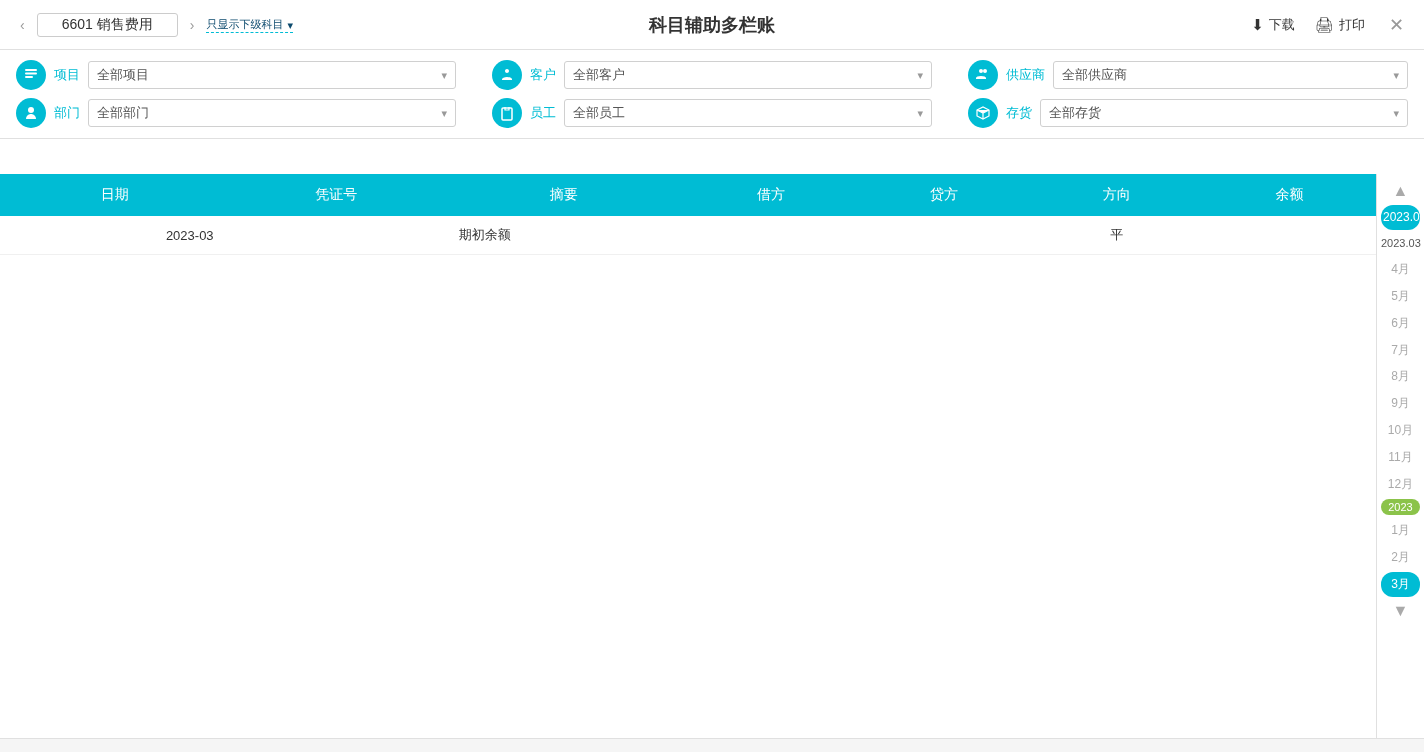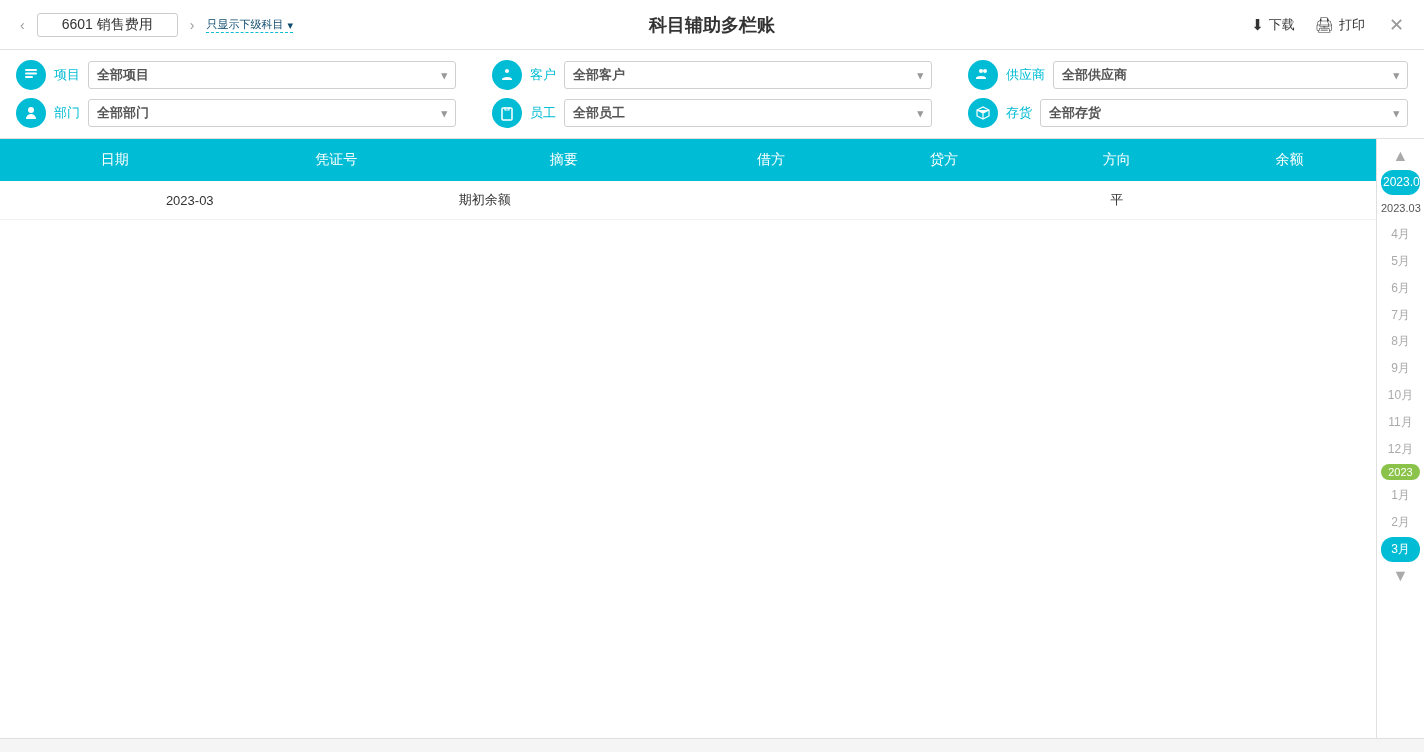--- a/index.html
+++ b/index.html
@@ -130,31 +130,31 @@
       flex: 1;
       display: flex;
       align-items: center;
       border: 1px solid #d0d0d0;
       border-radius: 3px;
       padding: 4px 8px;
       background: #fff;
       cursor: pointer;
       justify-content: space-between;
       min-width: 180px;
-      font-weight: bold;
     }
     .filter-select-text { color: #555; font-size: 13px; }
     .filter-select-arrow { color: #999; font-size: 11px; }
 
     
     .main-area {
       flex: 1;
       display: flex;
       overflow: hidden;
       position: relative;
+      margin-top: 35px;
     }
 
     
     .table-container {
       flex: 1;
       overflow-x: auto;
       overflow-y: auto;
     }
     table {
       width: 100%;

